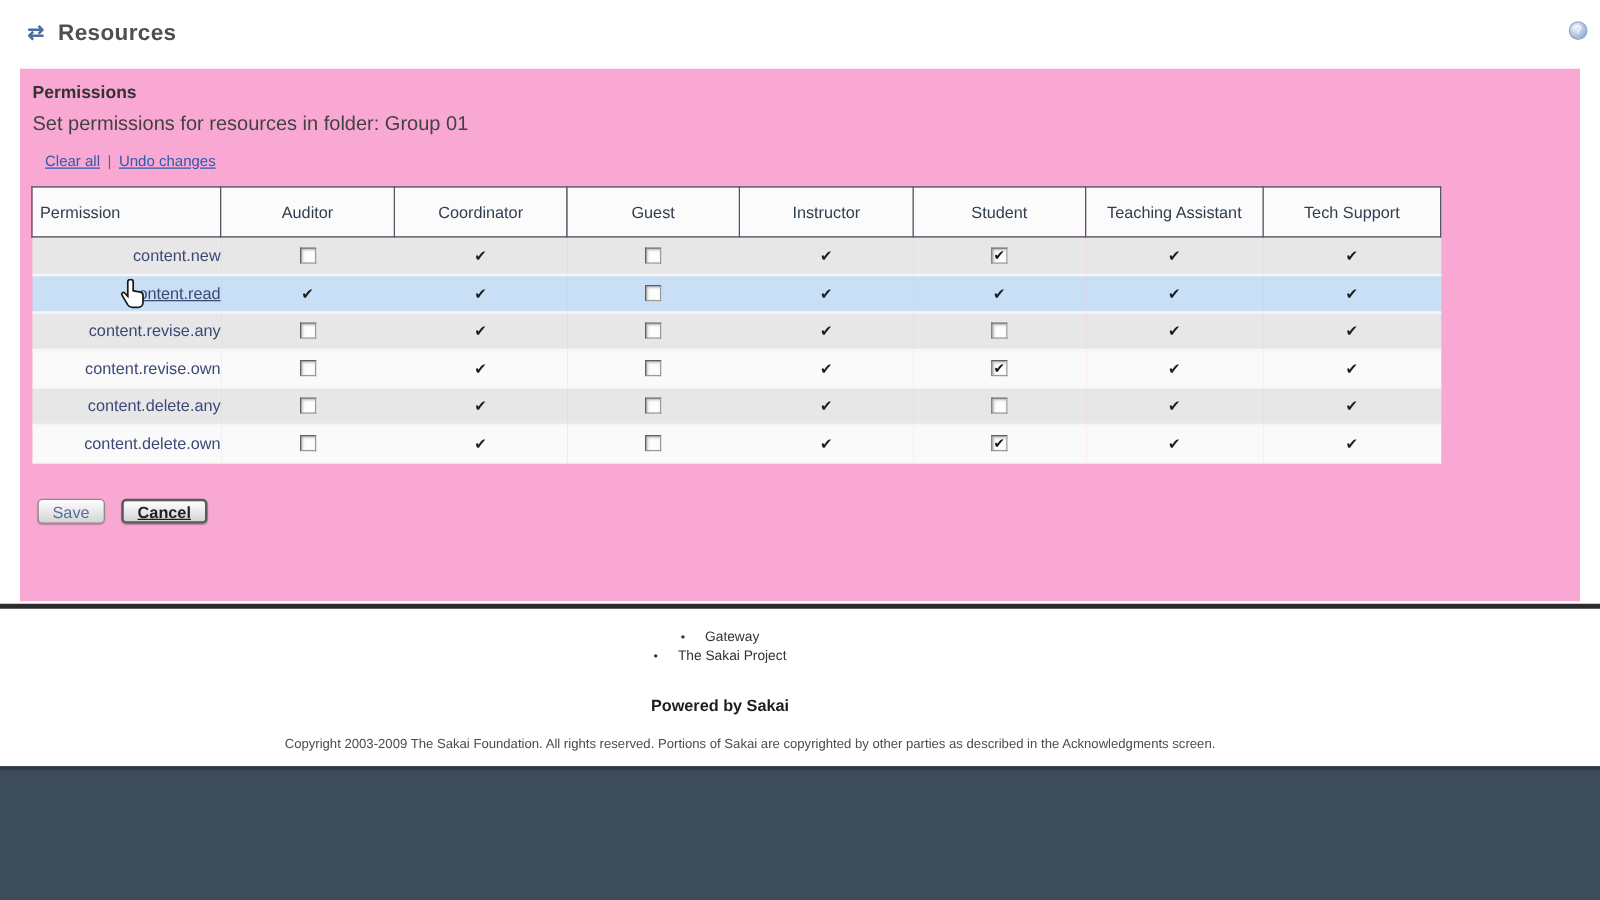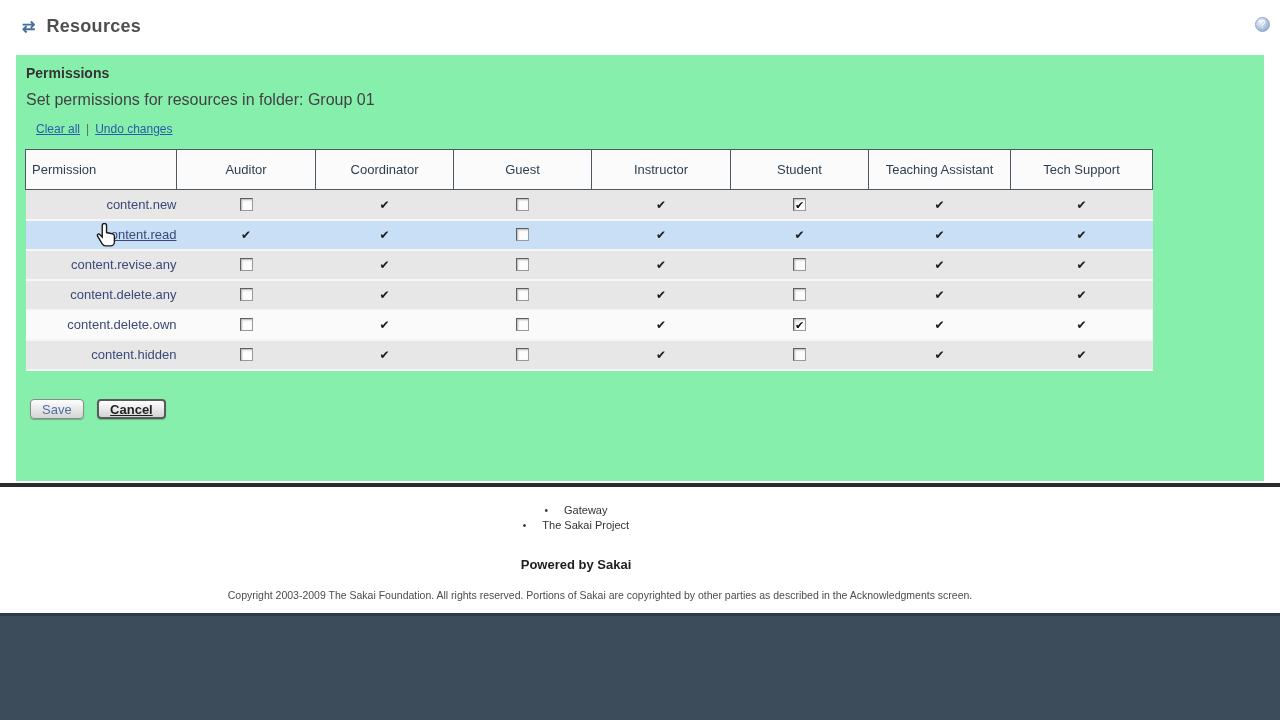--- a/index.html
+++ b/index.html
@@ -15,21 +15,21 @@
   .title-icon { color:#4a6f9e; font-size:16px; font-weight:bold; line-height:1; }
   .page-title { margin:0; font-size:18px; font-weight:bold; color:#4f4f4f; letter-spacing:.3px; }
   .help-icon {
     position:absolute; top:17px; left:1255px; width:15px; height:15px; border-radius:50%;
     background: radial-gradient(circle at 35% 30%, #f0f6fd 0%, #b9cce6 45%, #7d9cc4 100%);
     border:1px solid #8fa6c4; color:#ffffff; font-size:10px; text-align:center; line-height:14px;
     cursor:pointer;
   }
 
   
-  .panel { position:absolute; left:16px; top:55px; width:1248px; height:426px; background:#86efac;text-decoration:underline; }
+  .panel { position:absolute; left:16px; top:55px; width:1248px; height:426px; background:#f9a8d4;text-decoration:underline; }
   .perm-heading { margin:0; position:absolute; left:10px; top:10px; font-size:14px; font-weight:bold; color:#333333; }
   .perm-subheading { margin:0; position:absolute; left:10px; top:36px; font-size:16px; color:#424242; }
   .action-links { position:absolute; left:20px; top:67px; font-size:12px; }
   .action-links a { color:#2b5caa; text-decoration:underline; cursor:pointer; }
   .action-links .sep { color:#666666; margin:0 6px; }
 
   
   table.perm-table {
     position:absolute; left:9px; top:94px; width:1127px;
     border-collapse:collapse; table-layout:fixed; font-size:13px;
@@ -159,20 +159,36 @@
           <td>
             <div class="cb"></div>
           </td>
           <td><span class="tick">✔</span></td>
           <td>
             <div class="cb"></div>
           </td>
           <td><span class="tick">✔</span></td>
           <td><span class="tick">✔</span></td>
         </tr>
+        <tr class="even">
+          <td class="perm-cell"><a class="perm">content.revise.own</a></td>
+          <td>
+            <div class="cb"></div>
+          </td>
+          <td><span class="tick">✔</span></td>
+          <td>
+            <div class="cb"></div>
+          </td>
+          <td><span class="tick">✔</span></td>
+          <td class="cell-hl">
+            <div class="cb">✔</div>
+          </td>
+          <td><span class="tick">✔</span></td>
+          <td><span class="tick">✔</span></td>
+        </tr>
         <tr class="odd">
           <td class="perm-cell"><a class="perm">content.delete.any</a></td>
           <td>
             <div class="cb"></div>
           </td>
           <td><span class="tick">✔</span></td>
           <td>
             <div class="cb"></div>
           </td>
           <td><span class="tick">✔</span></td>
@@ -187,36 +203,20 @@
           <td>
             <div class="cb"></div>
           </td>
           <td><span class="tick">✔</span></td>
           <td>
             <div class="cb"></div>
           </td>
           <td><span class="tick">✔</span></td>
           <td class="cell-hl">
             <div class="cb">✔</div>
-          </td>
-          <td><span class="tick">✔</span></td>
-          <td><span class="tick">✔</span></td>
-        </tr>
-        <tr class="odd">
-          <td class="perm-cell"><a class="perm">content.hidden</a></td>
-          <td>
-            <div class="cb"></div>
-          </td>
-          <td><span class="tick">✔</span></td>
-          <td>
-            <div class="cb"></div>
-          </td>
-          <td><span class="tick">✔</span></td>
-          <td>
-            <div class="cb"></div>
           </td>
           <td><span class="tick">✔</span></td>
           <td><span class="tick">✔</span></td>
         </tr>
       </tbody>
   </table>
 
   <div class="buttons">
     <button class="save-btn">Save</button>
     <button class="cancel-btn">Cancel</button>

